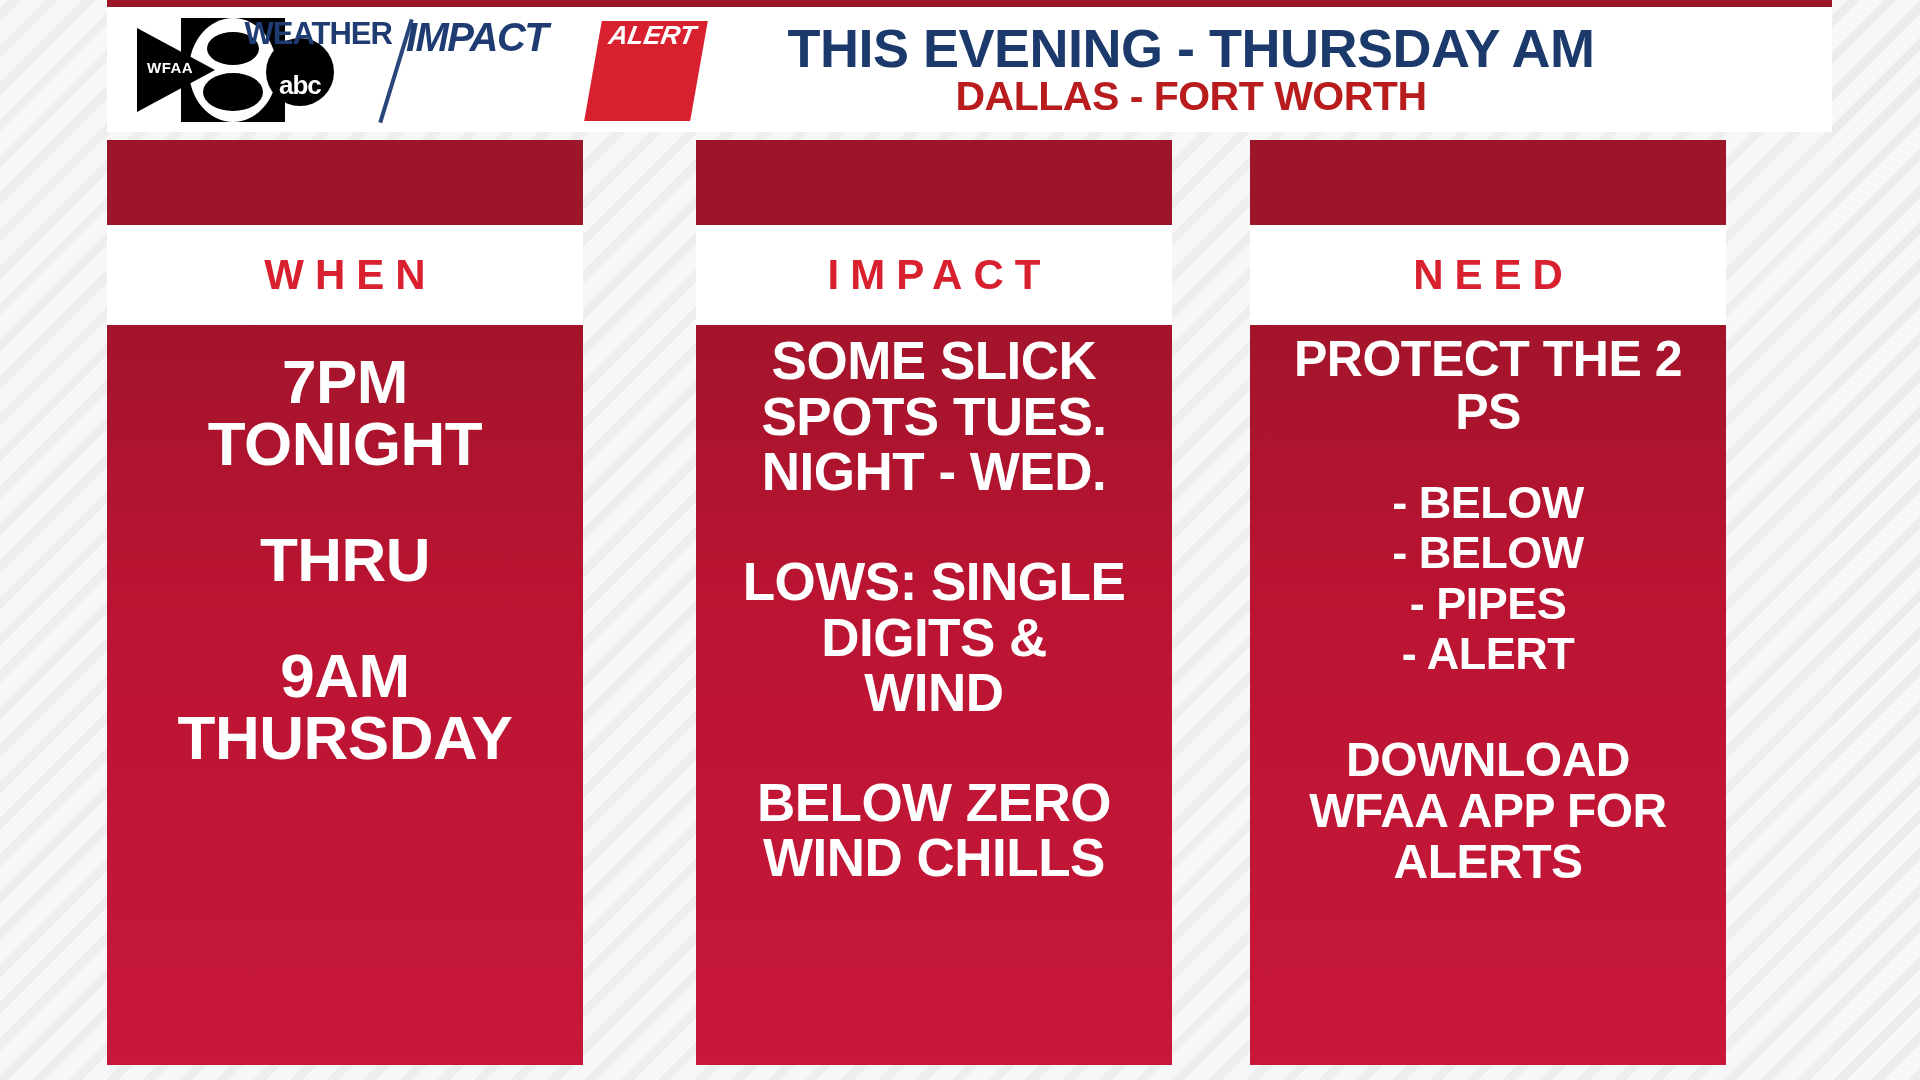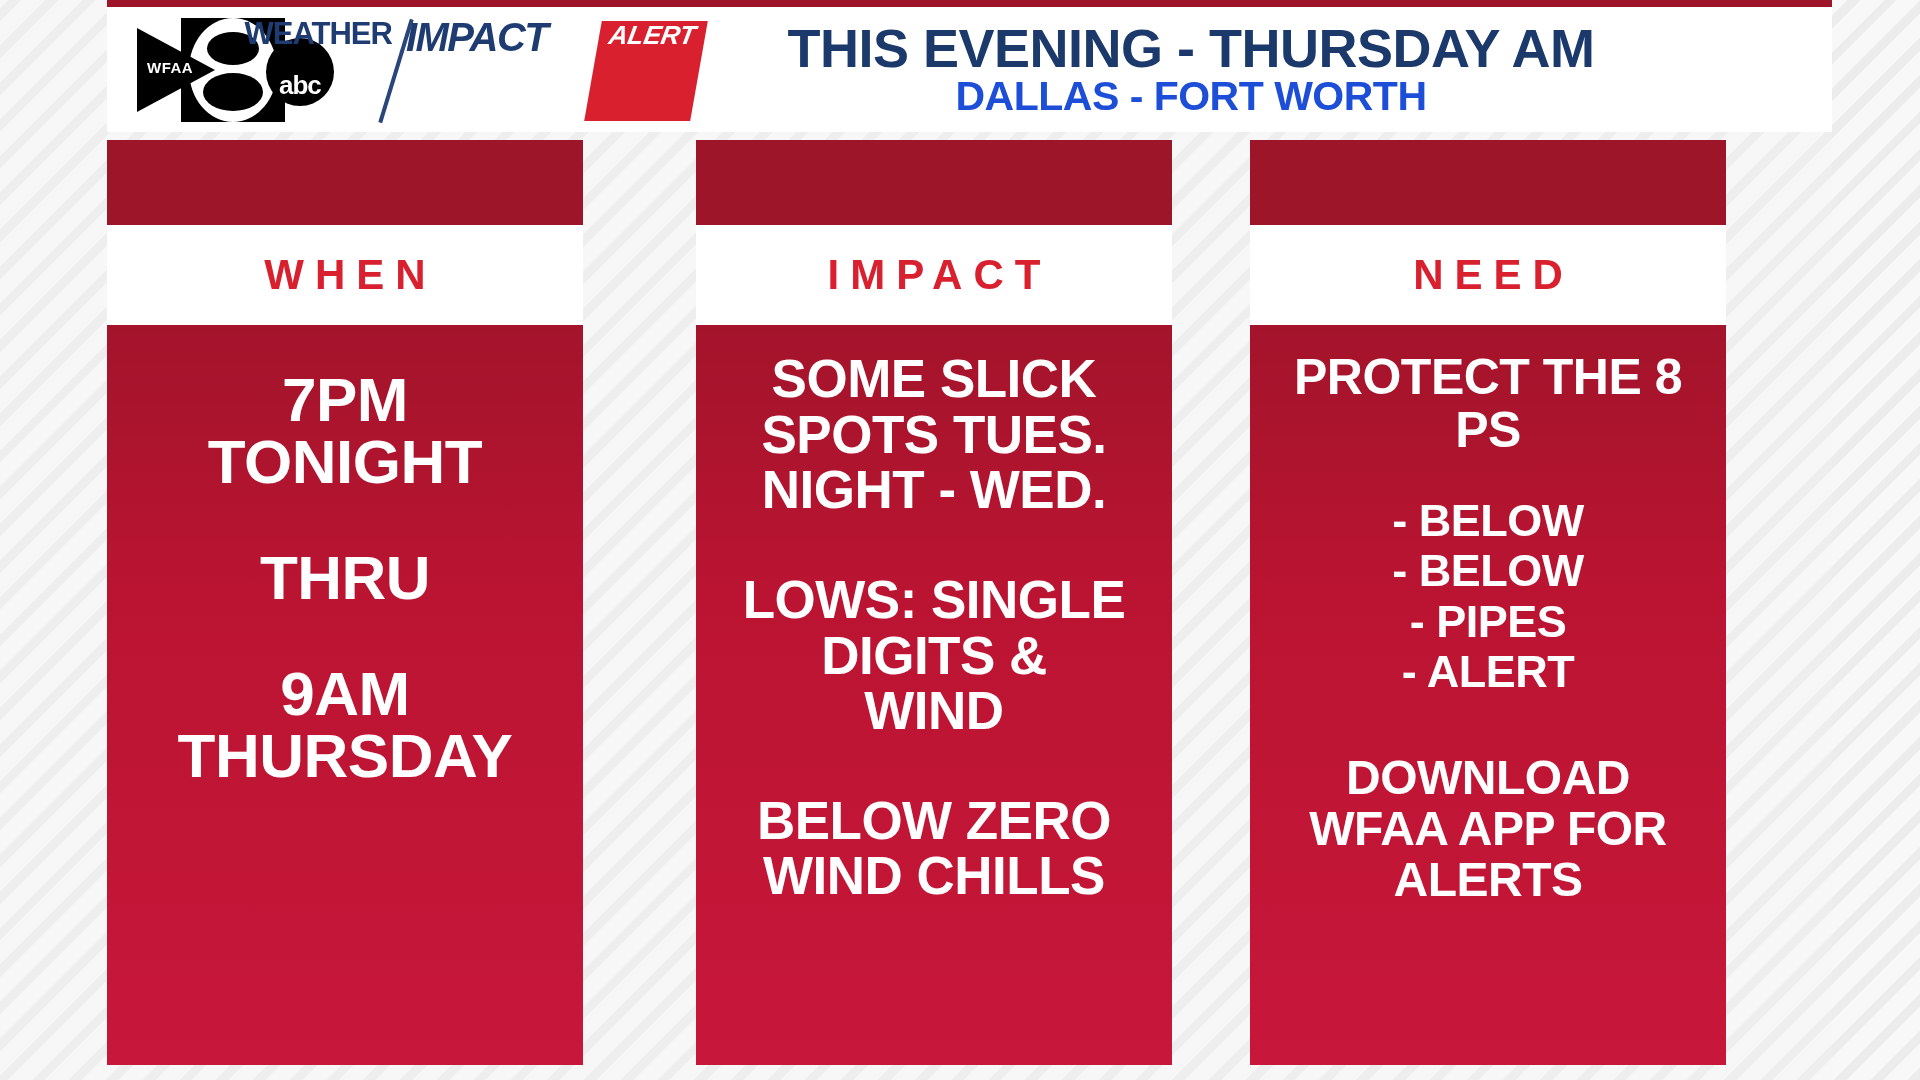--- a/index.html
+++ b/index.html
@@ -105,21 +105,21 @@
 
   
   .headline{
     flex:1; text-align:center; padding-right:30px; padding-left:10px;
   }
   .headline .l1{
     font-size:54px; font-weight:700; color:#1b3a6b; line-height:1.0;
     letter-spacing:-.5px; white-space:nowrap;
   }
   .headline .l2{
-    font-size:41px; font-weight:700; color:#1d4ed8; line-height:1.05;
+    font-size:41px; font-weight:700; color:#b91c1c; line-height:1.05;
     letter-spacing:-.5px; white-space:nowrap;
   }
 
   
   .col{
     position:absolute; top:140px; width:476px;
   }
   .col.c1{ left:107px; }
   .col.c2{ left:696px; }
   .col.c3{ left:1250px; }
@@ -133,21 +133,21 @@
   }
   .col-header span{
     color:#d8202f; font-size:42px; font-weight:700; letter-spacing:11px;
     text-indent:11px;
   }
   .col-body{
     height:740px;
     background:linear-gradient(180deg,#a3142b 0%, #bb1432 38%, #c7173a 100%);
     display:flex; flex-direction:column; align-items:center;
     justify-content:flex-start;
-    padding:26px 14px 10px 14px;
+    padding:8px 14px 10px 14px;
     overflow:hidden;
   }
   .blk-text{
     color:#ffffff; font-weight:700; text-align:center;
     line-height:1.04; letter-spacing:-.5px;
     width:100%;
   }
   .gap-lg{ height:54px; }
   .gap-md{ height:40px; }
   .gap-sm{ height:18px; }
@@ -249,21 +249,21 @@
   </div>
 </div>
 
 <div class="col c3">
   <div class="col-topbar"></div>
   <div class="col-header">
     <span>NEED</span>
   </div>
   <div class="col-body">
     <div class="blk-text head">
-      <div>PROTECT THE 8</div>
+      <div>PROTECT THE 2</div>
       <div>PS</div>
     </div>
     <div class="gap-md"></div>
     <div class="blk-text item">
       <div>- BELOW</div>
       <div>- BELOW</div>
       <div>- PIPES</div>
       <div>- ALERT</div>
     </div>
     <div class="gap-lg"></div>

